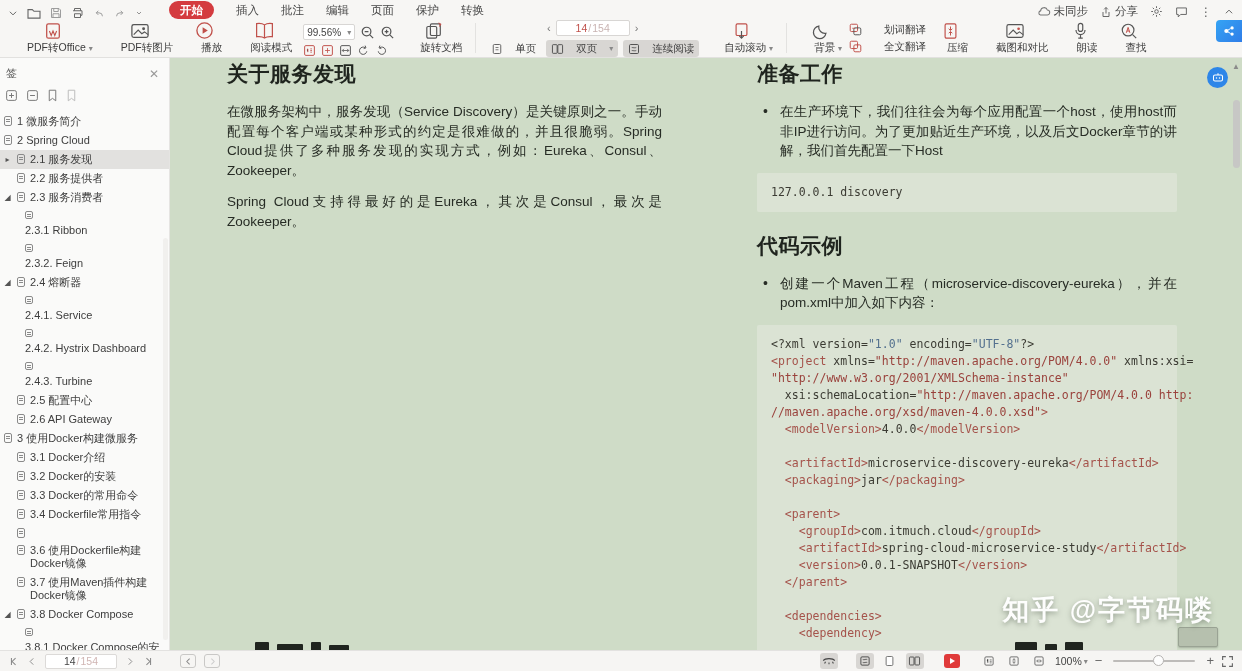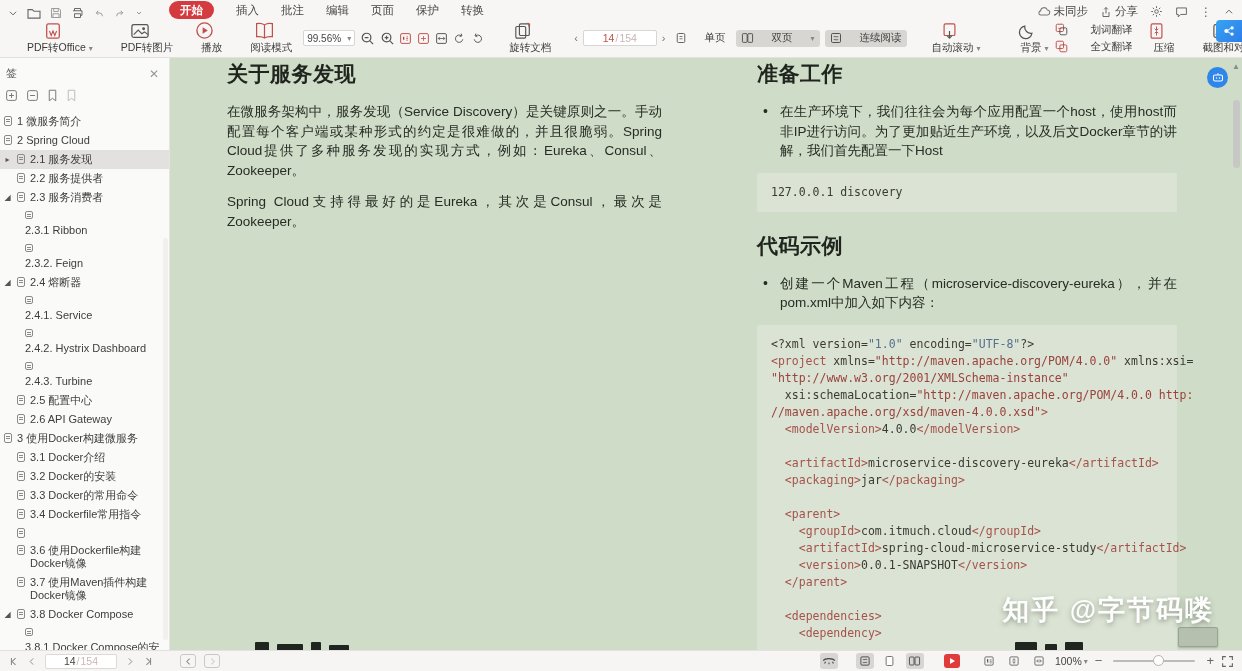--- a/index.html
+++ b/index.html
@@ -15,27 +15,27 @@
   .tab.active { background:#d43b3f; color:#fff; border-radius:9px; padding:1.5px 11px; font-weight:bold; }
   .tb-right { margin-left:auto; display:flex; align-items:center; gap:12px; color:#4a4a4a; font-size:11.5px; }
   .tb-right .itm { display:flex; align-items:center; gap:3px; }
 
   
   .ribbon { position:absolute; top:19px; left:0; right:0; height:39px; background:#f7f6f4; border-bottom:1px solid #e2e1df; display:flex; align-items:stretch; padding:0 6px; }
   .rsep { width:1px; background:#e3e2e0; margin:4px 6px; }
   .bigbtn { display:flex; flex-direction:column; align-items:center; justify-content:center; gap:1px; padding:2px 7px; border-radius:3px; }
   .bigbtn .lbl { font-size:10.5px; color:#3c3c3c; white-space:nowrap;padding-left:14px; }
   .bigbtn svg { display:block; }
-  .subcol { display:flex; justify-content:flex-end; gap:4px; padding:0 4px; }
+  .subcol { display:flex; flex-direction:column; justify-content:flex-end; gap:4px; padding:0 4px; }
   .subrow { display:flex; align-items:center; gap:5px; }
   .zoombox { width:52px; height:16px; background:#fff; border:1px solid #d8d6d4; border-radius:2px; font-size:10px; color:#444; display:flex; align-items:center; justify-content:space-between; padding:0 3px; }
   .pagebox { width:74px; height:16px; background:#fff; border:1px solid #d8d6d4; border-radius:2px; font-size:10.5px; display:flex; align-items:center; justify-content:center; gap:1px; }
   .pagebox .cur { color:#c0504a; }
   .pagebox .tot { color:#c9b4b2; }
-  .minitool { display:flex; align-items:center; gap:18px; font-size:10.5px; color:#3c3c3c; padding:1.5px 5px; border-radius:3px; white-space:nowrap; }
+  .minitool { display:flex; align-items:center; gap:12px; font-size:10.5px; color:#3c3c3c; padding:1.5px 5px; border-radius:3px; white-space:nowrap; }
   .minitool.sel { background:#d8d6d3; }
   .caret { font-size:8px; color:#888; }
   .chev { color:#777; font-size:11px; }
   .stack2 { display:flex; flex-direction:column; justify-content:center; gap:3px; }
   .stackbtn { display:flex; align-items:center; gap:22px; font-size:10.5px; color:#3c3c3c; white-space:nowrap; }
   .blueapp { position:absolute; right:0; top:20px; width:26px; height:22px; background:linear-gradient(135deg,#35a4f4,#2f7de8); border-radius:4px 0 0 4px; display:flex; align-items:center; justify-content:center; color:#fff; font-size:12px; font-weight:bold; }
 
   
   .sidebar { position:absolute; top:58px; left:0; width:170px; bottom:21px; background:#fafaf9; border-right:1px solid #e5e4e2; overflow:hidden; }
   .sb-head { display:flex; align-items:center; justify-content:space-between; padding:8px 10px 4px 6px; color:#555; font-size:11px; }

